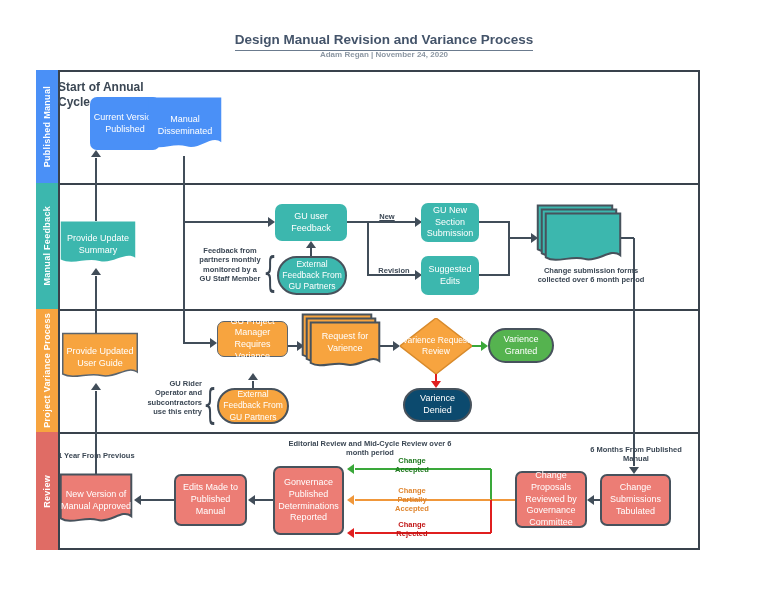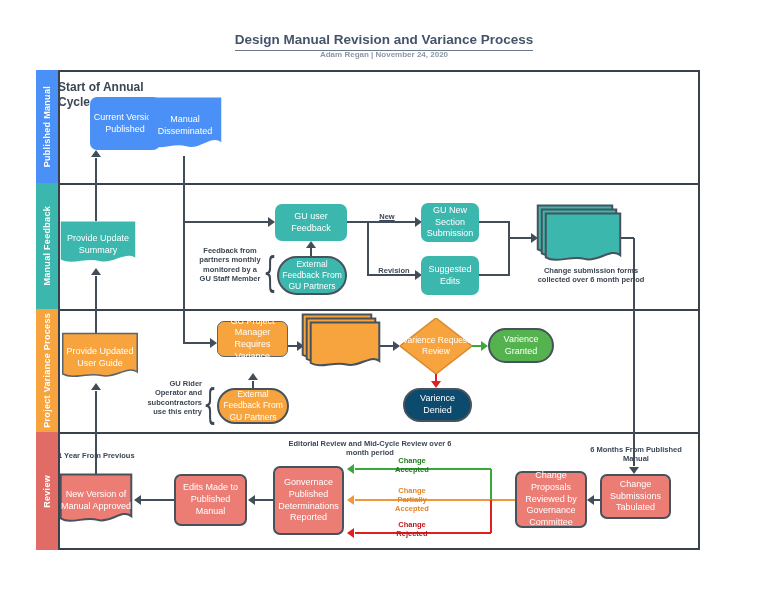--- a/index.html
+++ b/index.html
@@ -209,20 +209,21 @@
 <div class="stack" style="position:absolute;left:302px;top:314px;width:78px;height:58px;">
   <svg style="left:0;top:0;width:70px;height:50px;" viewBox="0 0 100 100" preserveAspectRatio="none">
       <path d="M1,1 H99 V78 C86,64 70,92 52,85 C34,78 16,94 1,82 Z" fill="#f7a43f" stroke="#47525c" stroke-width="2" vector-effect="non-scaling-stroke"></path>
     </svg>
   <svg style="left:4px;top:4px;width:70px;height:50px;" viewBox="0 0 100 100" preserveAspectRatio="none">
       <path d="M1,1 H99 V78 C86,64 70,92 52,85 C34,78 16,94 1,82 Z" fill="#f7a43f" stroke="#47525c" stroke-width="2" vector-effect="non-scaling-stroke"></path>
     </svg>
   <svg style="left:8px;top:8px;width:70px;height:50px;" viewBox="0 0 100 100" preserveAspectRatio="none">
       <path d="M1,1 H99 V78 C86,64 70,92 52,85 C34,78 16,94 1,82 Z" fill="#f7a43f" stroke="#47525c" stroke-width="2" vector-effect="non-scaling-stroke"></path>
     </svg>
+  <span style="left:8px;top:8px;width:70px;height:42px;color:#fff;font-size:9px;line-height:1.3;">Request for Varience</span>
 </div>
 <div class="node diamond" style="left:400px;top:318px;width:72px;height:56px;font-size:8.5px;">
   <svg viewBox="0 0 72 56" preserveAspectRatio="none">
       <polygon points="36,0 72,28 36,56 0,28" fill="#f7a43f" stroke="#d88a2b" stroke-width="1.5" vector-effect="non-scaling-stroke"></polygon>
     </svg>
   <span>Varience Request Review</span>
 </div>
 <div class="node stadium green-fill" style="left:488px;top:328px;width:66px;height:35px;">
     <span>Varience Granted</span>
   </div>
@@ -244,15 +245,15 @@
   </div>
 <div class="node pink" style="left:273px;top:466px;width:71px;height:69px;">
     <span>Gonvernace Published Determinations Reported</span>
   </div>
 <div class="elabel" style="left:388px;top:456px;width:48px;color:#217a21;">Change Accepted</div>
 <div class="elabel" style="left:392px;top:486px;width:40px;color:#e0862f;">Change Partially Accepted</div>
 <div class="elabel" style="left:388px;top:520px;width:48px;color:#c11616;">Change Rejected</div>
 <div class="node pink" style="left:515px;top:471px;width:72px;height:57px;">
     <span>Change Proposals Reviewed by Governance Committee</span>
   </div>
-<div class="node pink" style="left:600px;top:474px;width:71px;height:45px;">
+<div class="node pink" style="left:600px;top:474px;width:71px;height:52px;">
     <span>Change Submissions Tabulated</span>
   </div>
 
 </body></html>

